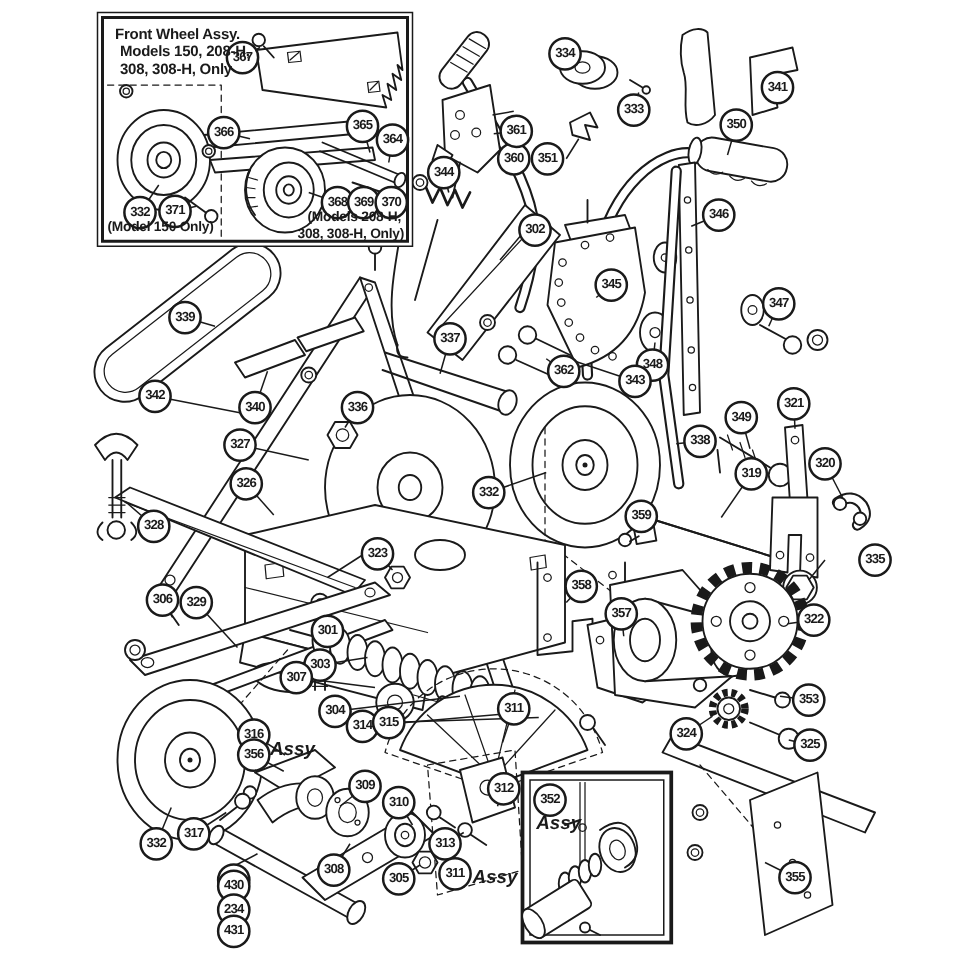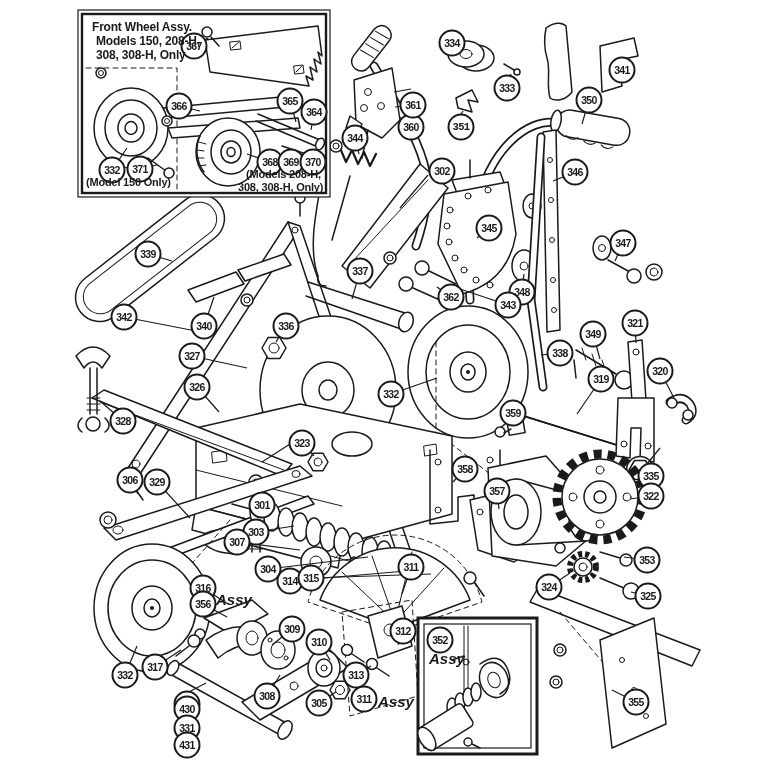--- a/index.html
+++ b/index.html
@@ -521,35 +521,35 @@
       <div class="callout" style="left: 140px; top: 169px;">371</div>
       <div class="callout" style="left: 270px; top: 162px;">368</div>
       <div class="callout" style="left: 291px; top: 162px;">369</div>
       <div class="callout" style="left: 313px; top: 162px;">370</div>
       <div class="callout" style="left: 452px; top: 43px;">334</div>
       <div class="callout" style="left: 507px; top: 88px;">333</div>
       <div class="callout" style="left: 622px; top: 70px;">341</div>
       <div class="callout" style="left: 589px; top: 100px;">350</div>
       <div class="callout" style="left: 411px; top: 89px; margin-top: 38px;">360</div>
       <div class="callout" style="left: 413px; top: 105px;">361</div>
-      <div class="callout" style="left: 461px; top: 127px; font-family: Liberation Mono, monospace;">351</div>
+      <div class="callout" style="left: 438px; top: 127px;">351</div>
       <div class="callout" style="left: 355px; top: 138px;">344</div>
-      <div class="callout" style="left: 428px; top: 171px; margin-left: 14px;">302</div>
+      <div class="callout" style="left: 428px; top: 184px;">302</div>
       <div class="callout" style="left: 575px; top: 172px;">346</div>
       <div class="callout" style="left: 489px; top: 228px;">345</div>
       <div class="callout" style="left: 623px; top: 243px;">347</div>
       <div class="callout" style="left: 522px; top: 292px;">348</div>
       <div class="callout" style="left: 508px; top: 305px;">343</div>
       <div class="callout" style="left: 451px; top: 297px;">362</div>
       <div class="callout" style="left: 593px; top: 334px;">349</div>
       <div class="callout" style="left: 635px; top: 323px;">321</div>
       <div class="callout" style="left: 560px; top: 353px;">338</div>
       <div class="callout" style="left: 601px; top: 379px;">319</div>
       <div class="callout" style="left: 660px; top: 371px;">320</div>
-      <div class="callout" style="left: 651px; top: 448px; margin-top: 28px;">335</div>
+      <div class="callout" style="left: 700px; top: 448px;">335</div>
       <div class="callout" style="left: 651px; top: 496px;">322</div>
       <div class="callout" style="left: 647px; top: 560px;">353</div>
       <div class="callout" style="left: 549px; top: 587px;">324</div>
       <div class="callout" style="left: 648px; top: 596px;">325</div>
       <div class="callout" style="left: 148px; top: 254px;">339</div>
       <div class="callout" style="left: 124px; top: 317px;">342</div>
       <div class="callout" style="left: 204px; top: 326px;">340</div>
       <div class="callout" style="left: 192px; top: 356px;">327</div>
       <div class="callout" style="left: 197px; top: 387px;">326</div>
       <div class="callout" style="left: 123px; top: 421px;">328</div>
@@ -568,21 +568,21 @@
       <div class="callout" style="left: 411px; top: 567px;">311</div>
       <div class="callout" style="left: 465px; top: 469px;">358</div>
       <div class="callout" style="left: 497px; top: 491px;">357</div>
       <div class="callout" style="left: 513px; top: 413px;">359</div>
       <div class="callout" style="left: 203px; top: 588px;">316</div>
       <div class="callout" style="left: 203px; top: 604px;">356</div>
       <div class="callout" style="left: 155px; top: 667px;">317</div>
       <div class="callout" style="left: 125px; top: 675px;">332</div>
       <div class="callout" style="left: 187px; top: 704px;">330</div>
       <div class="callout" style="left: 187px; top: 709px;">430</div>
-      <div class="callout" style="left: 187px; top: 728px;">331</div>
+      <div class="callout" style="left: 187px; top: 728px;">234</div>
       <div class="callout" style="left: 187px; top: 745px;">431</div>
       <div class="callout" style="left: 267px; top: 696px;">308</div>
       <div class="callout" style="left: 319px; top: 703px;">305</div>
       <div class="callout" style="left: 292px; top: 629px;">309</div>
       <div class="callout" style="left: 319px; top: 642px;">310</div>
       <div class="callout" style="left: 356px; top: 675px;">313</div>
       <div class="callout" style="left: 403px; top: 631px;">312</div>
       <div class="callout" style="left: 364px; top: 699px;">311</div>
       <div class="callout" style="left: 440px; top: 640px;">352</div>
       <div class="callout" style="left: 636px; top: 702px;">355</div>

